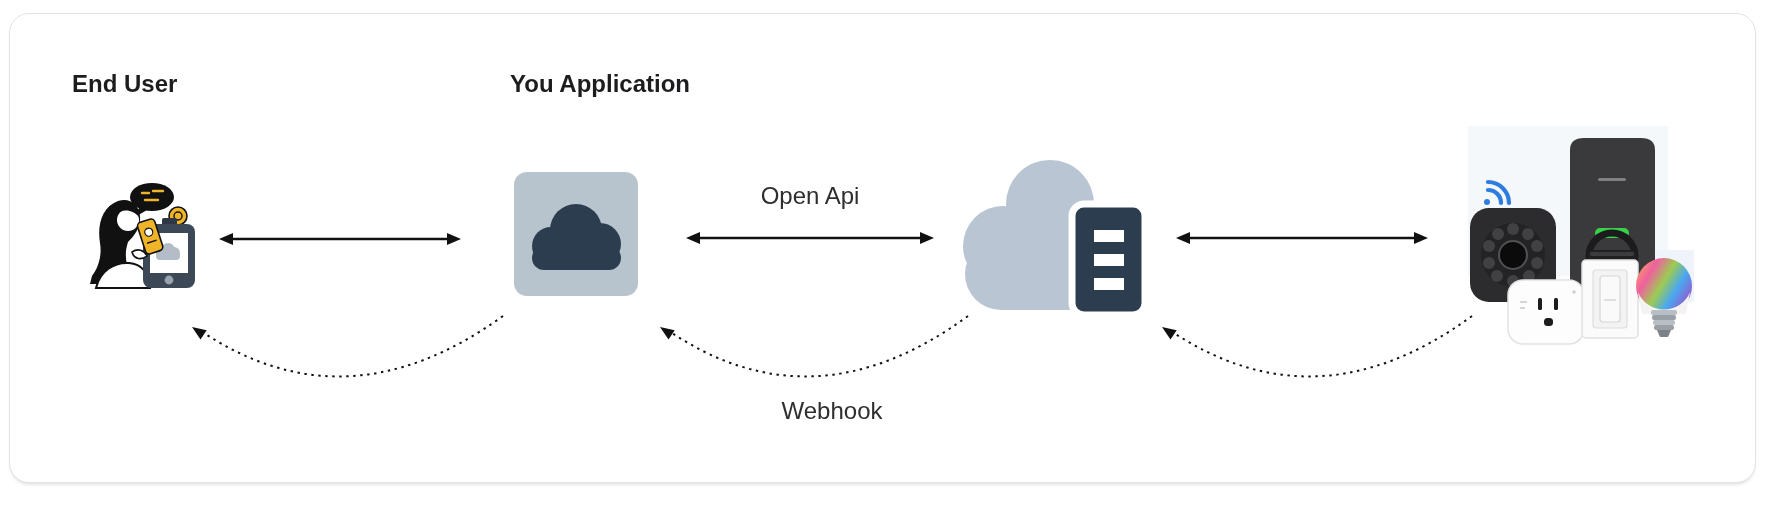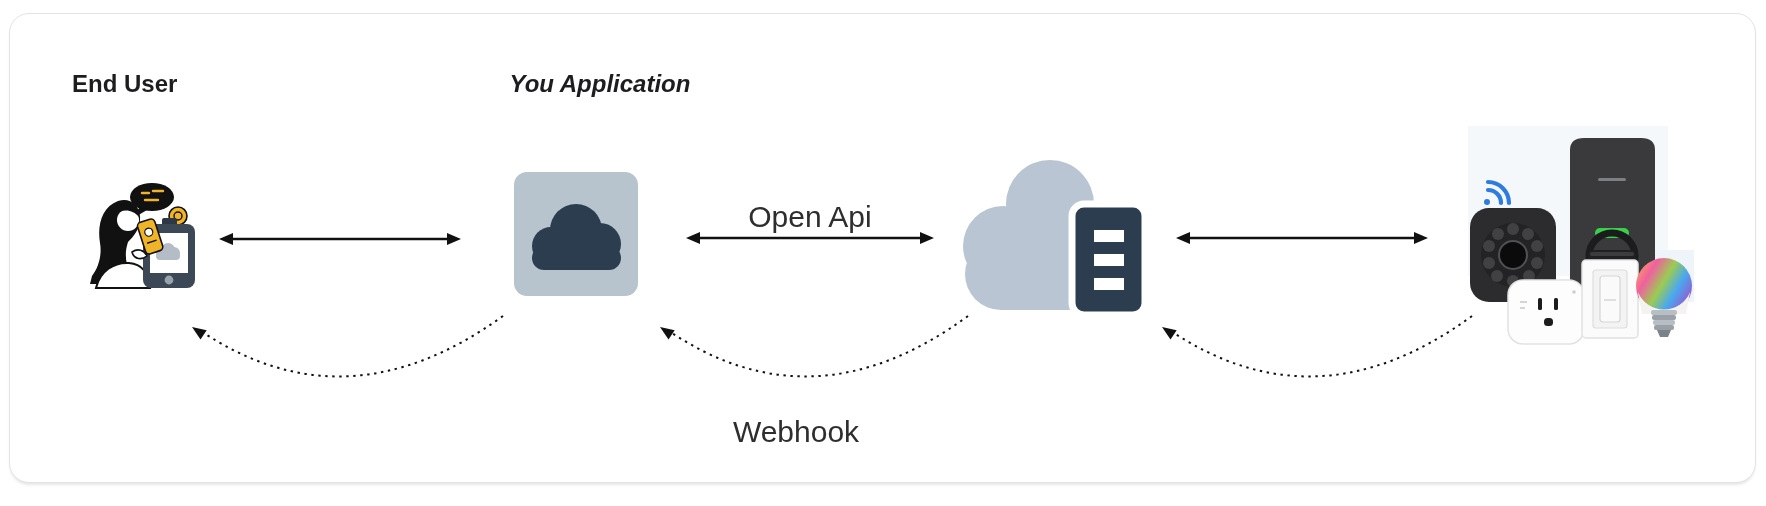--- a/index.html
+++ b/index.html
@@ -26,42 +26,41 @@
     font-size: 24px;
     font-weight: 700;
     color: #1d1d1f;
     white-space: nowrap;
   }
   .node-title.centered { width: 300px; text-align: center; }
   .link-label {
     position: absolute;
     width: 240px;
     text-align: center;
-    font-size: 30px;
+    font-size: 24px;
     font-weight: 400;
     color: #2e2e2e;
     white-space: nowrap;
-    margin-top: 18px;
   }
   .icon-box { position: absolute; }
   svg { display: block; }
   .overlay { position: absolute; left: 0; top: 0; pointer-events: none; }
 </style>
 </head>
 <body>
 
 <div class="stage">
 
   <div class="panel"></div>
 
   <div class="node-title" style="left:72px;">End User</div>
-  <div class="node-title centered" style="left:450px;font-style:italic;">You Application</div>
+  <div class="node-title centered" style="left:450px;">You Application</div>
 
   <div class="link-label" style="left:690px; top:182px;">Open Api</div>
-  <div class="link-label" style="left:676px; top:397px;">Webhook</div>
+  <div class="link-label" style="left:712px; top:397px;">Webhook</div>
 
   <svg class="overlay" width="1766" height="506" viewBox="0 0 1766 506">
     <g stroke="#111111" stroke-width="2.4">
       <line x1="230" y1="239" x2="450" y2="239"></line>
       <line x1="697" y1="238" x2="923" y2="238"></line>
       <line x1="1187" y1="238" x2="1417" y2="238"></line>
     </g>
     <g fill="#111111">
       <polygon points="219,239 233,233 233,245"></polygon>
       <polygon points="461,239 447,233 447,245"></polygon>

